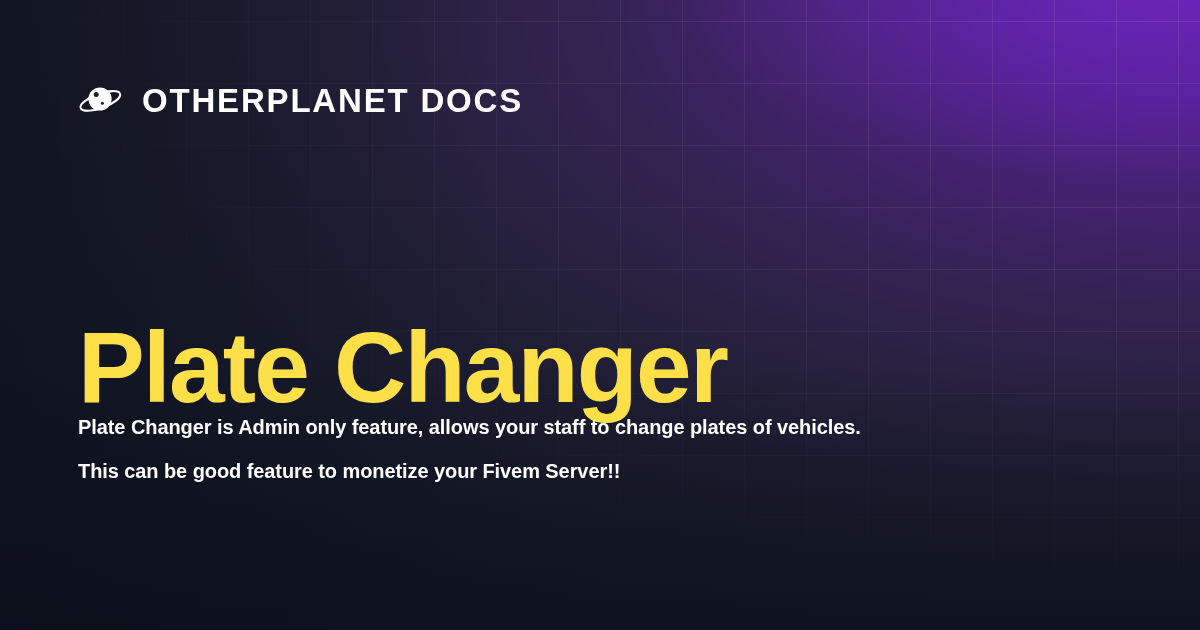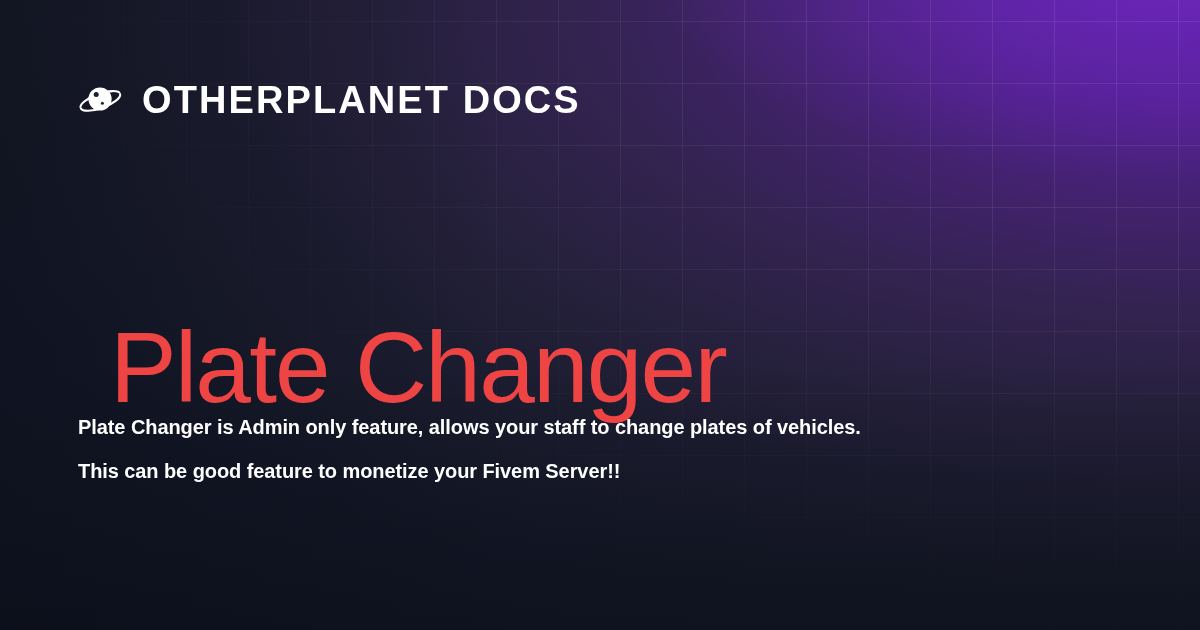--- a/index.html
+++ b/index.html
@@ -83,38 +83,37 @@
     gap: 20px;
   }
   .brand-icon {
     width: 44px;
     height: 44px;
     display: block;
     flex: none;
   }
   .brand-name {
     color: #ffffff;
-    font-size: 38px;
+    font-size: 33px;
     font-weight: bold;
     letter-spacing: 0.055em;
     line-height: 1;
     white-space: nowrap;
   }
 
   .headline {
     position: absolute;
     left: 78px;
     top: 250px;
-    color: #ef4444;
+    color: #fde047;
     font-size: 100px;
-    font-weight: normal;
+    font-weight: bold;
     letter-spacing: -0.018em;
     line-height: 1.0;
     white-space: nowrap;
-    margin-left: 32px;
   }
 
   .subhead {
     position: absolute;
     left: 78px;
     top: 385px;
     width: 800px;
     color: #ffffff;
     font-size: 20px;
     font-weight: bold;

